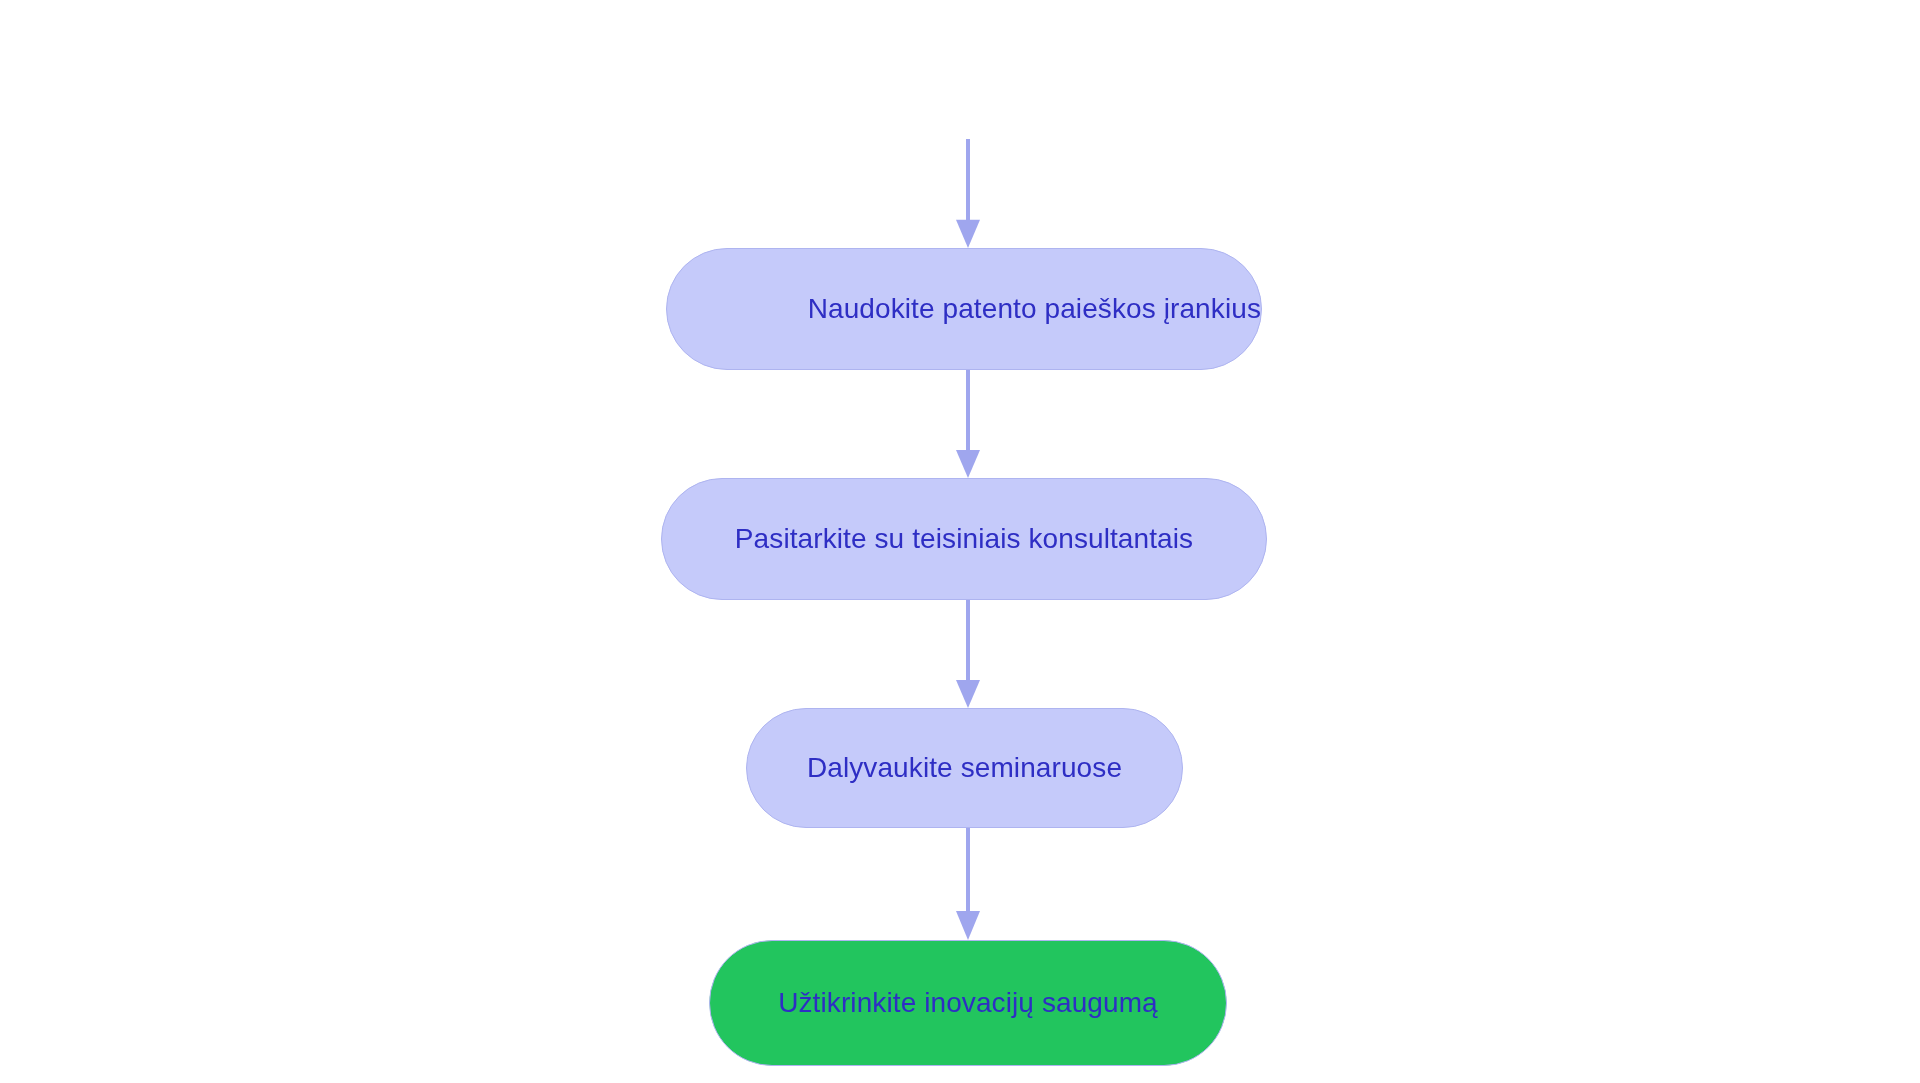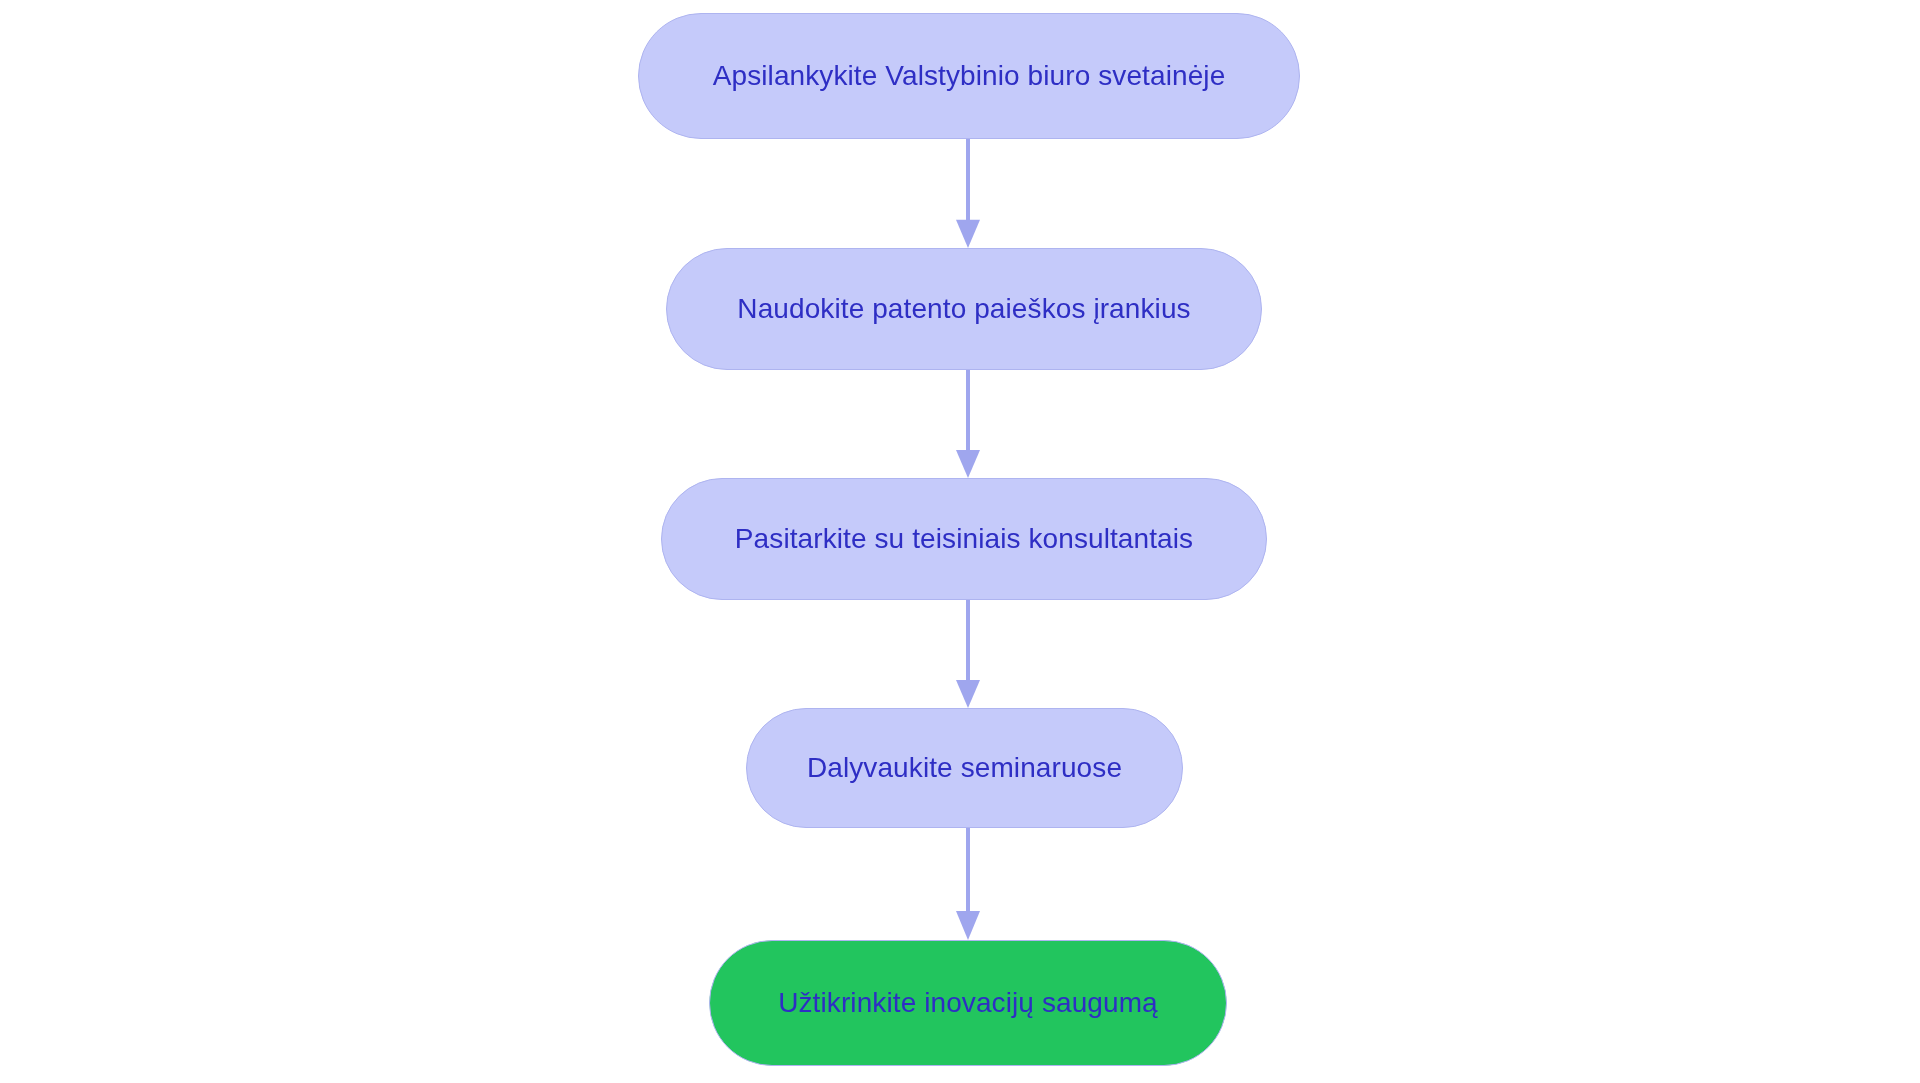--- a/index.html
+++ b/index.html
@@ -77,25 +77,22 @@
     </svg>
   </div>
 
   <div class="connector" id="conn-3" style="left: 946px; top: 828px; height: 112px;">
     <svg viewBox="0 0 44 100" preserveAspectRatio="none" aria-hidden="true">
       <line x1="22" y1="0" x2="22" y2="78" stroke="#9fa6ee" stroke-width="4"></line>
       <polygon points="10,74 34,74 22,100" fill="#9fa6ee"></polygon>
     </svg>
   </div>
 
-  <div class="node" id="node-0" style="left: 638px; top: 13px; width: 662px; height: 126px; background: rgb(197, 202, 250); border-color: rgb(174, 180, 240);">
-    <span class="node-label" style="color: rgb(46, 46, 196);">Apsilankykite Valstybinio biuro svetainėje</span>
-  </div>
 
-  <div class="node" id="node-1" style="left: 666px; top: 248px; width: 596px; height: 122px; background: rgb(197, 202, 250); border-color: rgb(174, 180, 240);">
+  <div class="node" id="node-1" style="left: 666px; top: 248px; width: 596px; height: 122px; background: rgb(197, 202, 250); border-color: rgb(174, 180, 240); justify-content: flex-end;">
     <span class="node-label" style="color: rgb(46, 46, 196);">Naudokite patento paieškos įrankius</span>
   </div>
 
   <div class="node" id="node-2" style="left: 661px; top: 478px; width: 606px; height: 122px; background: rgb(197, 202, 250); border-color: rgb(174, 180, 240);">
     <span class="node-label" style="color: rgb(46, 46, 196);">Pasitarkite su teisiniais konsultantais</span>
   </div>
 
   <div class="node" id="node-3" style="left: 746px; top: 708px; width: 437px; height: 120px; background: rgb(197, 202, 250); border-color: rgb(174, 180, 240);">
     <span class="node-label" style="color: rgb(46, 46, 196);">Dalyvaukite seminaruose</span>
   </div>

